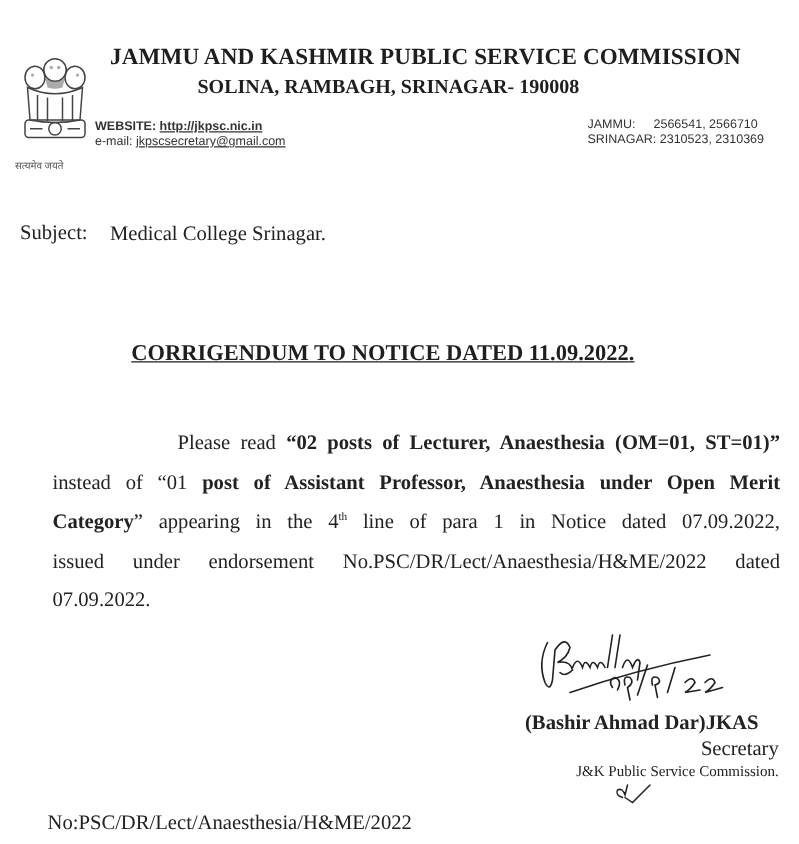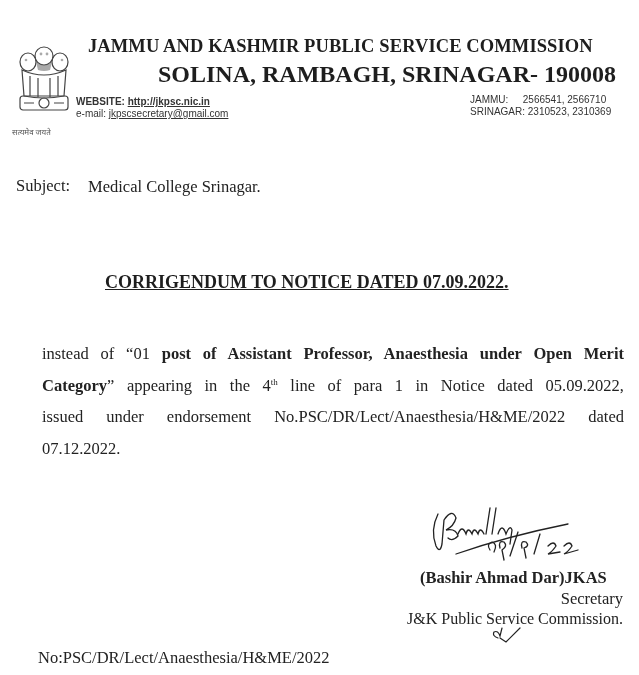--- a/index.html
+++ b/index.html
@@ -1,20 +1,20 @@
 <!DOCTYPE html>
 <html><head>
 <meta charset="utf-8">
 <style>
   html, body { margin: 0; padding: 0; background: #ffffff; }
   body { width: 639px; height: 675px; position: relative; overflow: hidden; color: #222; font-family: "Liberation Serif", serif; }
   .abs { position: absolute; }
   .emblem { left: 14px; top: 36px; width: 60px; height: 96px; }
   .org-name { left: 88px; top: 36px; font-size: 18.5px; font-weight: bold; letter-spacing: 0.1px; white-space: nowrap; color: #1e1e1e; }
-  .org-addr { left: 158px; top: 61px; font-size: 24px; font-weight: bold; white-space: nowrap; color: #1e1e1e; }
+  .org-addr { left: 158px; top: 61px; font-size: 16px; font-weight: bold; white-space: nowrap; color: #1e1e1e; }
   .contact { font-family: "Liberation Sans", sans-serif; font-size: 10px; color: #333; white-space: nowrap; }
   .contact a { color: #333; text-decoration: underline; }
   .web { left: 76px; top: 96px; font-weight: bold; }
   .mail { left: 76px; top: 108px; }
   .phone1 { left: 470px; top: 94px; }
   .phone2 { left: 470px; top: 106px; }
   .phone-lbl { display: inline-block; width: 50px; }
   .phone2 .phone-lbl { width: auto; }
   .subject-lbl { left: 16px; top: 176px; font-size: 16.5px; }
   .subject-txt { left: 88px; top: 176px; width: 536px; font-size: 16.5px; line-height: 21.5px; text-align: justify; }
@@ -22,21 +22,21 @@
   .subject-txt span.last { display: block; }
   .heading { left: 105px; top: 272px; font-size: 18px; font-weight: bold; text-decoration: underline; white-space: nowrap; color: #1e1e1e; }
   .para { left: 42px; top: 338px; width: 582px; font-size: 16.5px; line-height: 31.5px; }
   .para .line { display: block; text-align: justify; text-align-last: justify; white-space: nowrap; }
   .para .line.first { padding-left: 100px; }
   .para .line.end { text-align-last: left; }
   .para b { font-weight: bold; }
   .signature { left: 428px; top: 500px; width: 200px; height: 70px; }
   .signer { left: 420px; top: 568px; font-size: 16.5px; font-weight: bold; white-space: nowrap; }
   .desig { right: 16px; top: 589px; font-size: 16.5px; white-space: nowrap; }
-  .office { right: 16px; top: 610px; font-size: 16px; white-space: nowrap; }
+  .office { right: 16px; top: 610px; font-size: 12px; white-space: nowrap; }
   .initial { left: 490px; top: 626px; width: 34px; height: 20px; }
   .ref-no { left: 38px; top: 648px; font-size: 16.5px; white-space: nowrap; }
   .dated { right: 16px; top: 648px; font-size: 16.5px; white-space: nowrap; }
   sup { font-size: 9px; vertical-align: 6px; line-height: 0; }
 </style>
 </head>
 <body>
 
 <div class="abs emblem">
   <svg width="60" height="96" viewBox="0 0 60 96">
@@ -80,27 +80,28 @@
 <div class="abs contact phone2">
   <span class="phone-lbl">SRINAGAR:</span>
   <span>2310523, 2310369</span>
 </div>
 
 <div class="abs subject-lbl">Subject:</div>
 <div class="abs subject-txt">
   <span class="last">Medical College Srinagar.</span>
 </div>
 
-<div class="abs heading">CORRIGENDUM TO NOTICE DATED 07.09.2022.</div>
+<div class="abs heading">CORRIGENDUM TO NOTICE DATED 11.09.2022.</div>
 
 <div class="abs para">
+  <span class="line first"><span>Please read </span><b>“02 posts of Lecturer, Anaesthesia (OM=01, ST=01)”</b></span>
   <span class="line"><span>instead of “01 </span><b>post of Assistant Professor, Anaesthesia under Open Merit</b></span>
-  <span class="line"><b>Category</b><span>” appearing in the 4</span><sup>th</sup><span> line of para 1 in Notice dated 05.09.2022,</span></span>
+  <span class="line"><b>Category</b><span>” appearing in the 4</span><sup>th</sup><span> line of para 1 in Notice dated 07.09.2022,</span></span>
   <span class="line">issued under endorsement No.PSC/DR/Lect/Anaesthesia/H&amp;ME/2022 dated</span>
-  <span class="line end">07.12.2022.</span>
+  <span class="line end">07.09.2022.</span>
 </div>
 
 <div class="abs signature">
   <svg width="200" height="70" viewBox="0 0 200 70">
     <g fill="none" stroke="#222" stroke-width="1.3" stroke-linecap="round">
       <path d="M10 14 Q2 30 8 46 Q12 54 14 44 L16 20 Q24 8 28 18 Q26 26 18 30 Q28 28 30 36 Q24 42 20 38"></path>
       <path d="M30 34 Q34 24 38 34 Q40 26 44 34 Q46 26 50 34 Q52 26 56 34"></path>
       <path d="M58 34 L62 8 M64 34 L68 8 M70 34 Q74 22 78 34 Q82 24 84 30 L82 44"></path>
       <path d="M28 54 Q80 36 140 24"></path>
       <path d="M62 50 Q58 44 64 42 Q70 44 66 52 M72 48 Q70 40 76 42 Q80 46 74 50 L76 60"></path>

